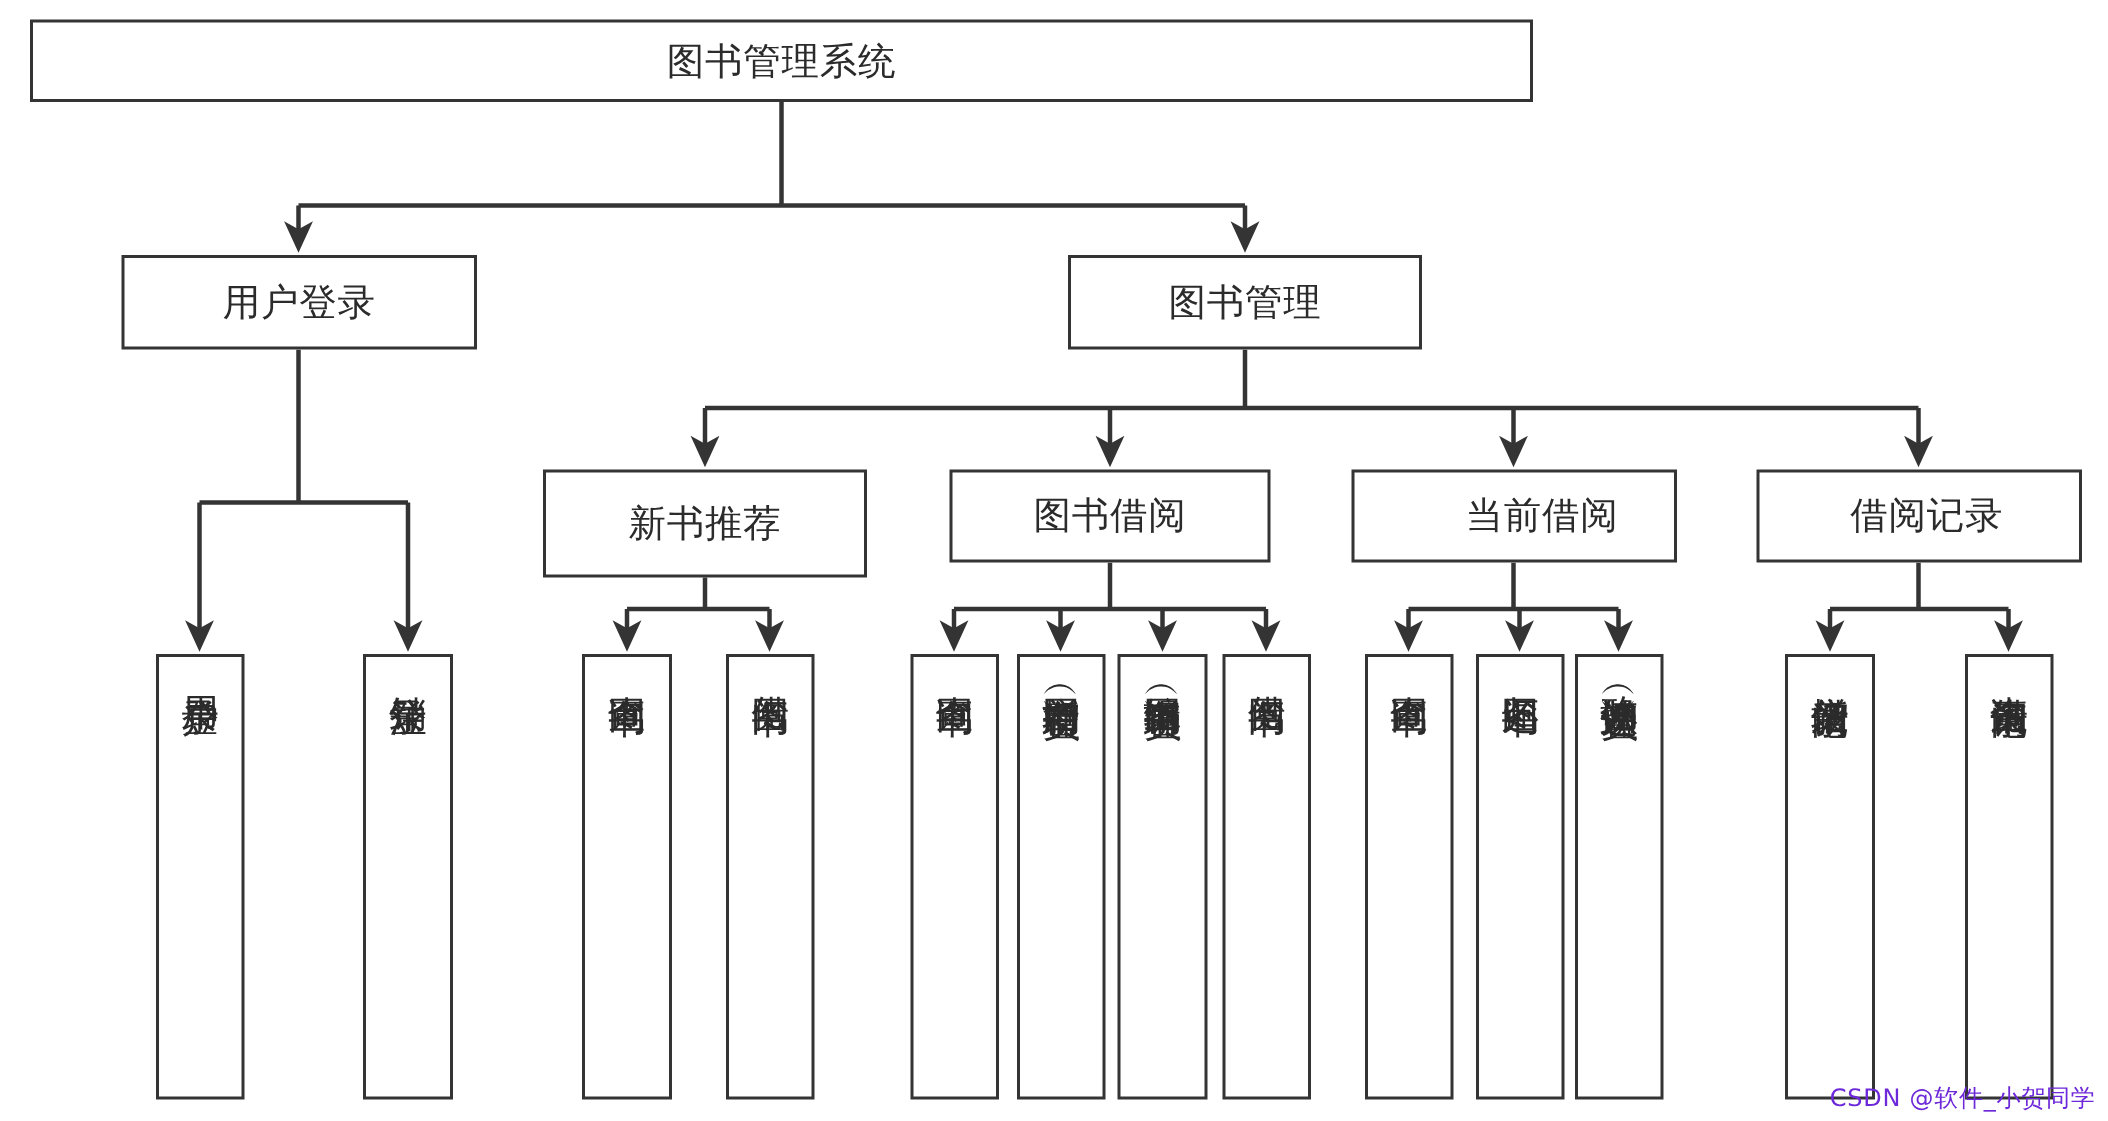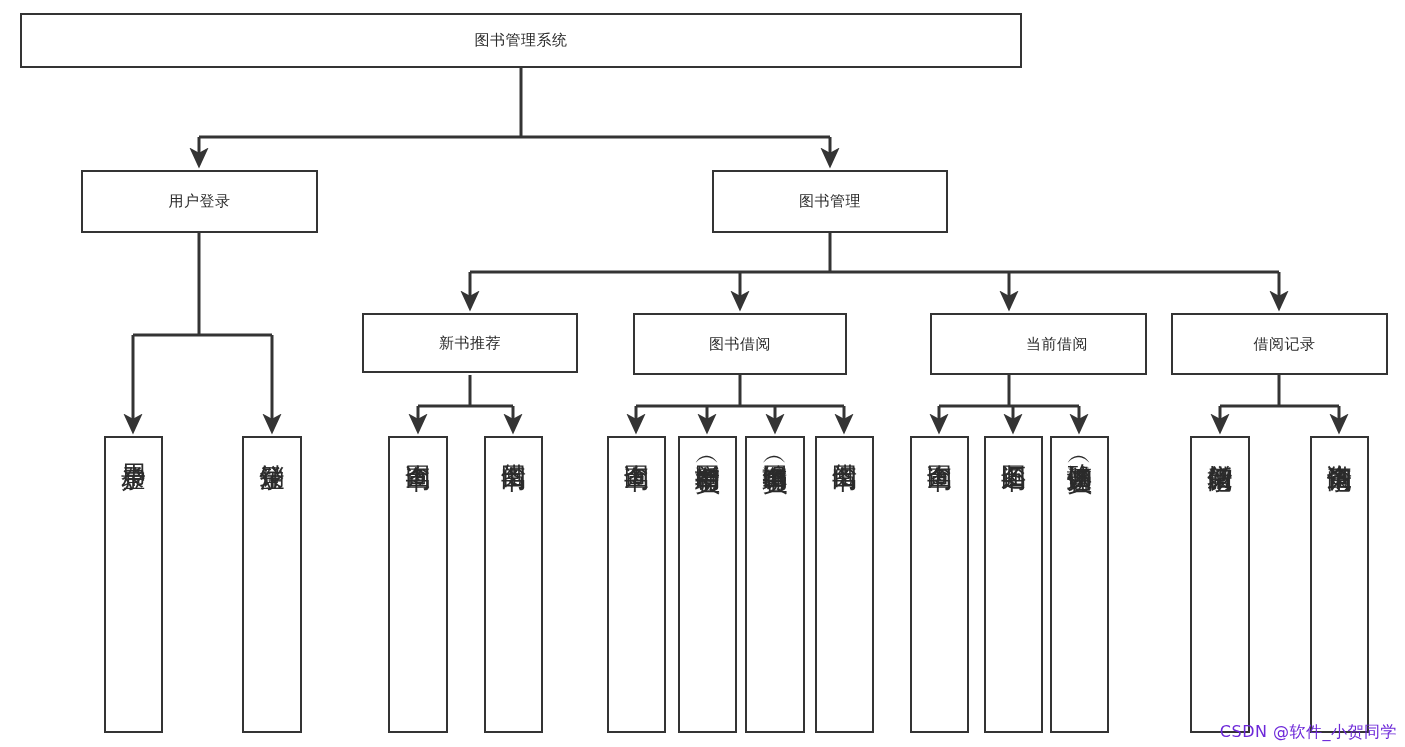--- a/index.html
+++ b/index.html
@@ -38,21 +38,21 @@
     z-index: 2;
   }
   .node .label {
     display: block;
     text-align: center;
     line-height: 1.12;
     white-space: nowrap;
   }
   
   .node.horiz .label {
-    font-size: 15px;
+    font-size: 25px;
     letter-spacing: 0.5px;
   }
   
   .node.vert {
     align-items: flex-start;
     justify-content: center;
     padding-top: 6px;
   }
   .node.vert .label {
     writing-mode: vertical-rl;
@@ -132,27 +132,27 @@
     <span class="label">图书管理系统</span>
   </div>
 
   <div class="node horiz" style="left: 81px; top: 170px; width: 237px; height: 63px;">
     <span class="label">用户登录</span>
   </div>
   <div class="node horiz" style="left: 712px; top: 170px; width: 236px; height: 63px;">
     <span class="label">图书管理</span>
   </div>
 
-  <div class="node horiz" style="left: 362px; top: 313px; width: 216px; height: 60px;">
+  <div class="node horiz" style="left: 362px; top: 313px; width: 216px; height: 72px;">
     <span class="label">新书推荐</span>
   </div>
   <div class="node horiz" style="left: 633px; top: 313px; width: 214px; height: 62px;">
     <span class="label">图书借阅</span>
   </div>
-  <div class="node horiz" style="left: 930px; top: 313px; width: 217px; height: 62px; padding-left: 37px;">
+  <div class="node horiz" style="left: 901px; top: 313px; width: 217px; height: 62px; padding-left: 37px;">
     <span class="label">当前借阅</span>
   </div>
   <div class="node horiz" style="left: 1171px; top: 313px; width: 217px; height: 62px; padding-left: 10px;">
     <span class="label">借阅记录</span>
   </div>
 
   <div class="node vert" style="left: 104px; top: 436px; width: 59px; height: 297px;">
     <span class="label">用户登录</span>
   </div>
   <div class="node vert" style="left: 242px; top: 436px; width: 60px; height: 297px;">

